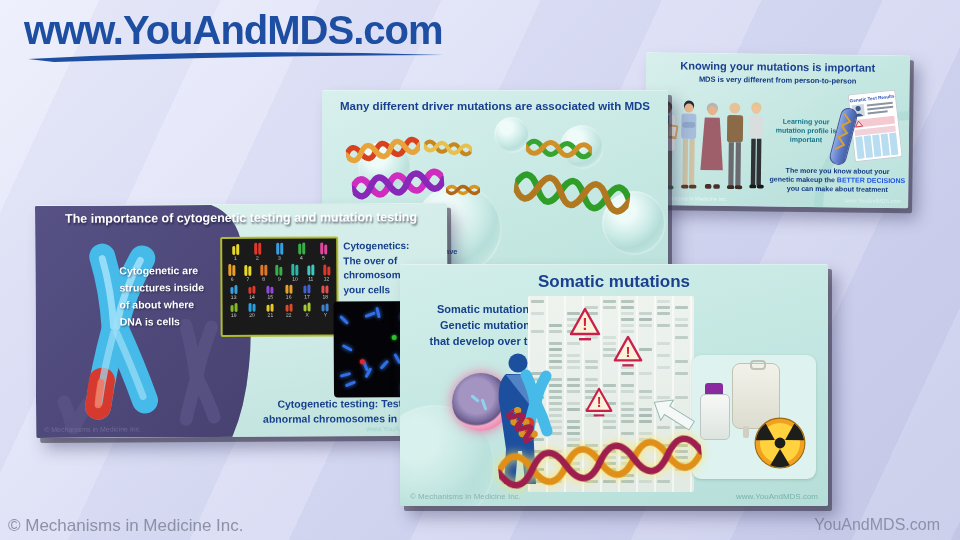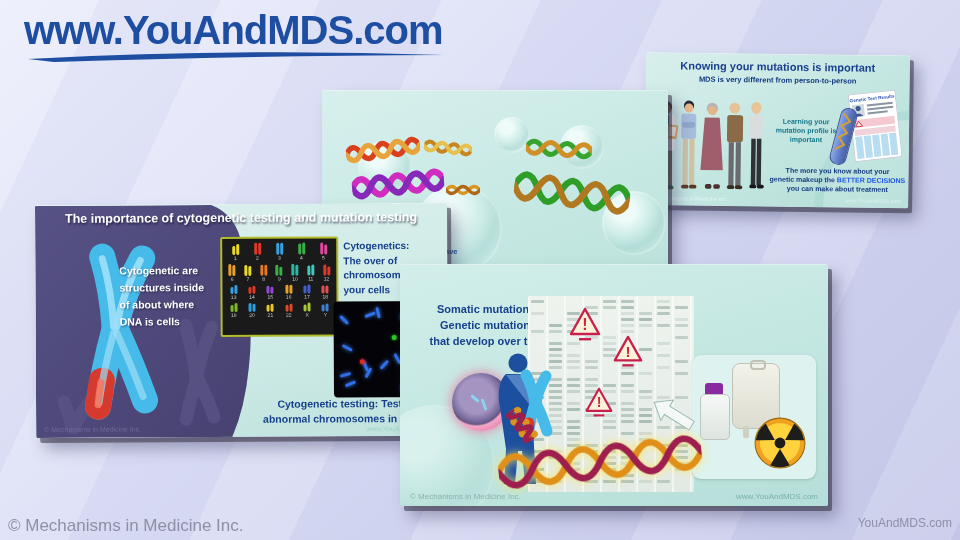--- a/index.html
+++ b/index.html
@@ -35,21 +35,21 @@
 <div id="page">
 
   <div class="abs" style="left:24px;top:8px;">
     <div style="font-size:40px;font-weight:bold;color:#1d4ea1;letter-spacing:-1px;">www.YouAndMDS.com</div>
     <svg width="424" height="12" viewBox="0 0 424 12" style="display:block;margin-top:-2px;">
       <path d="M4,8 Q210,-3 420,4 Q212,5 30,11 Z" fill="#1d4ea1"></path>
     </svg>
   </div>
 
   <div class="abs" style="left:8px;top:516px;font-size:17px;color:#8d90a6;">© Mechanisms in Medicine Inc.</div>
-  <div class="abs" style="right:8px;top:516px;font-size:12px;color:#8d90a6;">YouAndMDS.com</div>
+  <div class="abs" style="right:20px;top:516px;font-size:16px;color:#8d90a6;">YouAndMDS.com</div>
 
   <div class="slide" style="left:646px;top:52px;width:264px;height:152px;z-index:1;
        transform:rotate(0.7deg);transform-origin:top left;
        background:linear-gradient(150deg,#d8efec 0%,#c3e6e1 55%,#b4dcd6 100%);">
     <div class="abs" style="left:170px;top:55px;width:170px;height:170px;border-radius:50%;
          border:9px solid rgba(150,205,200,.38);background:rgba(210,240,236,.25);"></div>
     <div class="abs center t-navy" style="left:0;top:6px;width:100%;font-size:11px;">Knowing your mutations is important</div>
     <div class="abs center" style="left:0;top:21px;width:100%;font-size:7.5px;font-weight:bold;color:#123a80;">MDS is very different from person-to-person</div>
 
     <svg class="abs" style="left:10px;top:40px;" width="116" height="102" viewBox="0 0 124 102">
@@ -136,20 +136,21 @@
 
   <div class="slide" style="left:322px;top:90px;width:346px;height:222px;z-index:2;
        background:linear-gradient(160deg,#d8f0ed 0%,#c6e8e3 55%,#b9e0da 100%);">
     <div class="cell" style="left:36px;top:50px;width:54px;height:54px;"></div>
     <div class="cell" style="left:92px;top:94px;width:88px;height:88px;"></div>
     <div class="cell" style="left:238px;top:34px;width:44px;height:44px;"></div>
     <div class="cell" style="left:280px;top:100px;width:64px;height:64px;"></div>
     <div class="cell" style="left:18px;top:126px;width:50px;height:50px;"></div>
     <div class="cell" style="left:172px;top:26px;width:36px;height:36px;"></div>
 
+    <div class="abs center t-navy" style="left:0;top:9px;width:100%;font-size:11.5px;">Many different driver mutations are associated with MDS</div>
 
     <div class="helix" style="left:24px;top:44px;width:74px;height:30px;transform:rotate(-8deg);"><svg width="74" height="30" viewBox="0 0 74 30">
           <path d="M0,15 Q7.4,2 14.8,15 Q22.200000000000003,28 29.6,15 Q37,2 44.400000000000006,15 Q51.800000000000004,28 59.2,15 Q66.60000000000001,2 74,15" fill="none" stroke="#d8401e" stroke-width="5.454545454545454" stroke-linecap="round"></path>
           <path d="M0,15 Q7.4,28 14.8,15 Q22.200000000000003,2 29.6,15 Q37,28 44.400000000000006,15 Q51.800000000000004,2 59.2,15 Q66.60000000000001,28 74,15" fill="none" stroke="#e8a43c" stroke-width="5.454545454545454" stroke-linecap="round"></path>
         </svg></div>
     <div class="helix" style="left:102px;top:46px;width:48px;height:22px;transform:rotate(6deg);"><svg width="48" height="22" viewBox="0 0 48 22">
           <path d="M0,11 Q6,2 12,11 Q18,20 24,11 Q30,2 36,11 Q42,20 48,11" fill="none" stroke="#c8861e" stroke-width="4" stroke-linecap="round"></path>
           <path d="M0,11 Q6,20 12,11 Q18,2 24,11 Q30,20 36,11 Q42,2 48,11" fill="none" stroke="#e8c050" stroke-width="4" stroke-linecap="round"></path>
         </svg></div>
     <div class="helix" style="left:30px;top:74px;width:92px;height:38px;transform:rotate(-6deg);"><svg width="92" height="38" viewBox="0 0 92 38">
@@ -440,20 +441,21 @@
     </div>
 
     <div class="footnote" style="left:8px;top:220px;color:#6f6a96;">© Mechanisms in Medicine Inc.</div>
     <div class="footnote" style="left:330px;top:221px;color:#a2d4cd;">www.YouAndMDS.com</div>
   </div>
 
   <div class="slide" style="left:400px;top:264px;width:428px;height:241px;z-index:4;
        background:linear-gradient(165deg,#d2eeea 0%,#c2e6e1 55%,#b6ded8 100%);">
     <div class="cell" style="left:-25px;top:140px;width:120px;height:120px;opacity:.5;"></div>
 
+    <div class="abs center t-navy" style="left:0;top:7px;width:100%;font-size:17px;">Somatic mutations</div>
 
     <div class="abs center" style="left:8px;top:36px;width:160px;font-size:11px;font-weight:bold;color:#16408c;line-height:16px;">
       <span style="display:block">Somatic mutations:</span>
       <span style="display:block">Genetic mutations</span>
       <span style="display:block">that develop over time</span>
     </div>
 
     <div class="abs" id="gel" style="left:128px;top:31px;width:166px;height:196px;
          background:linear-gradient(#eef3ee,#e2eae4);overflow:hidden;border-radius:2px;">
       <div class="abs" style="left:0;top:0;width:100%;height:100%;

